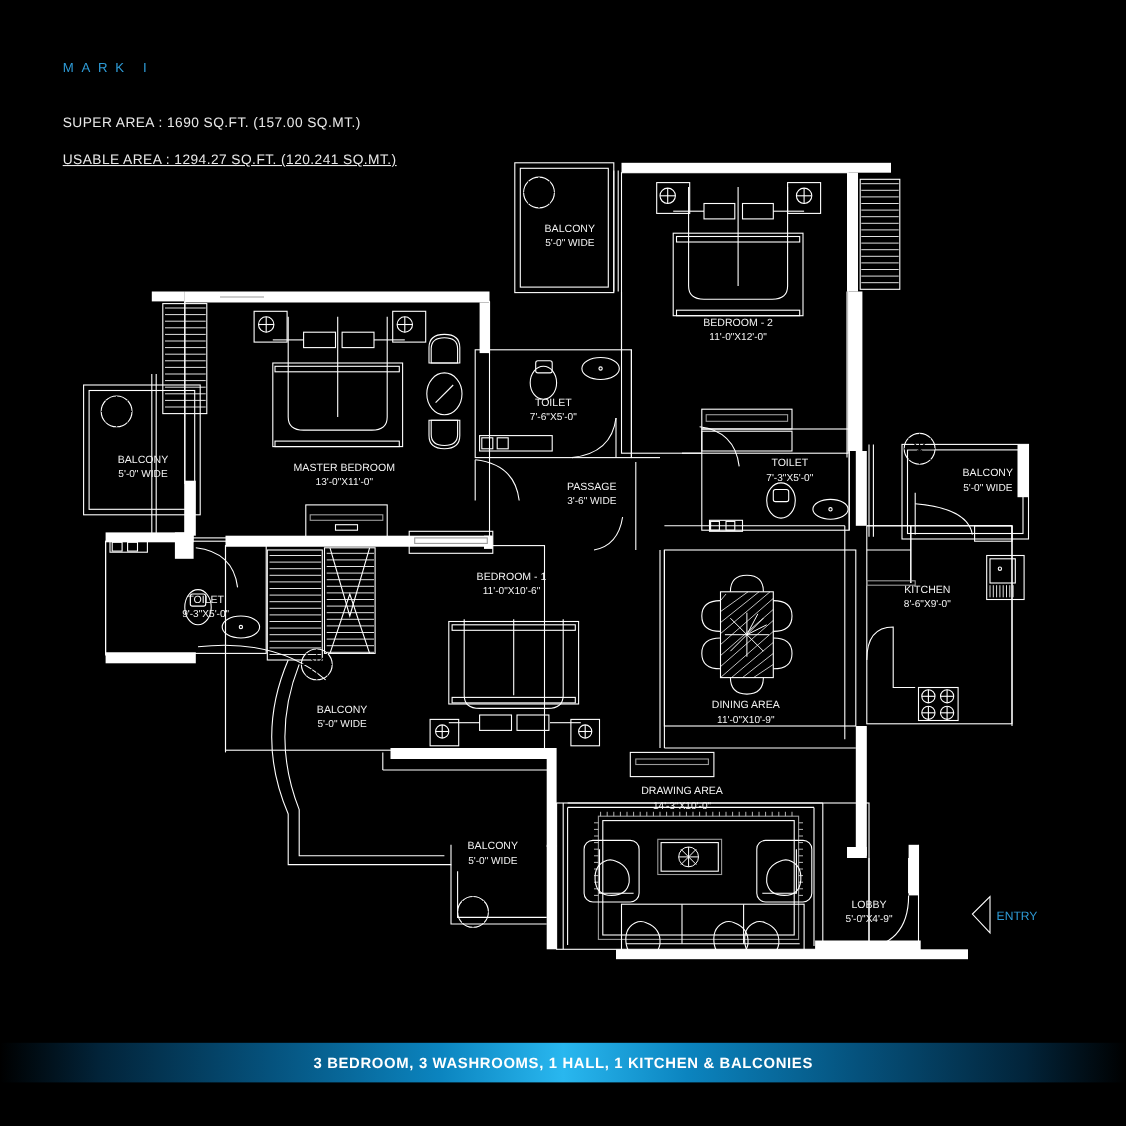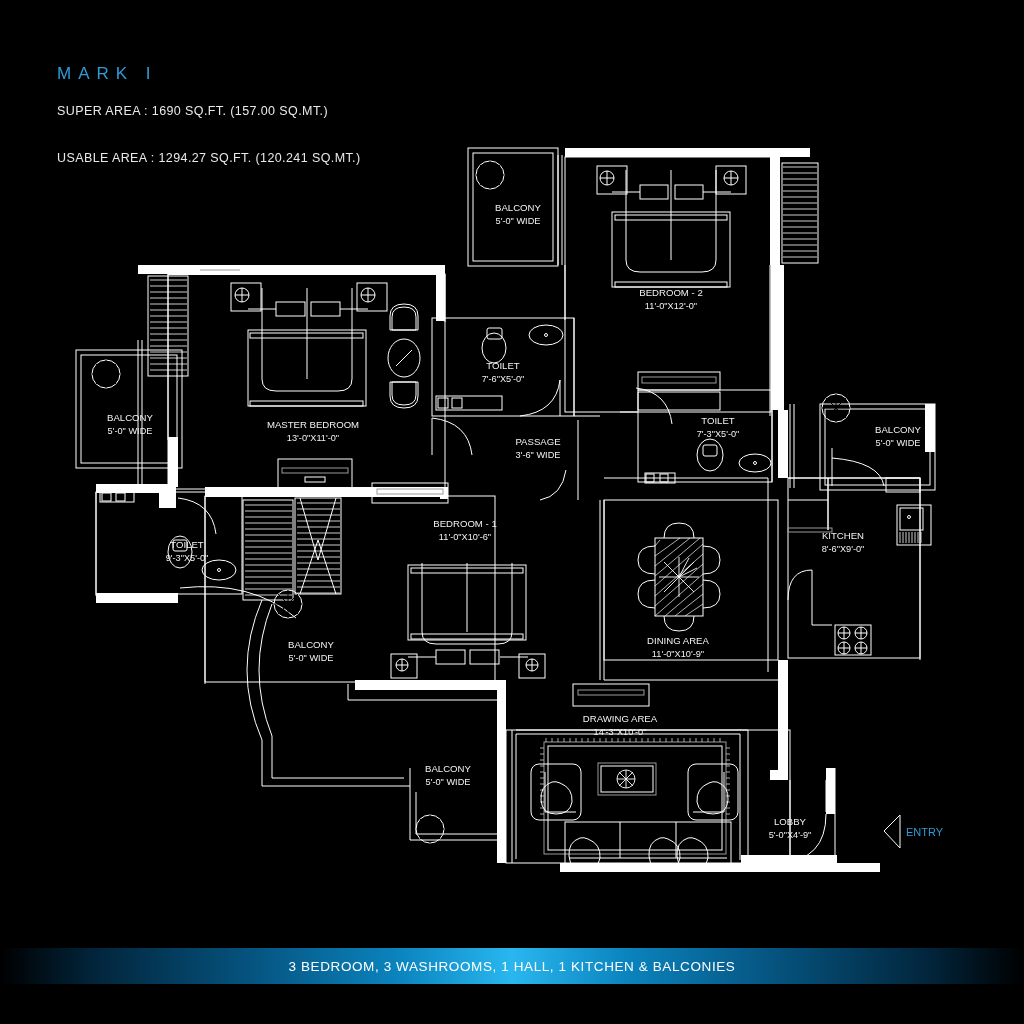--- a/index.html
+++ b/index.html
@@ -1,34 +1,34 @@
 <!DOCTYPE html>
 <html><head>
 <meta charset="utf-8">
 <style>
   html,body{margin:0;padding:0;background:#000;}
   body{width:1024px;height:1024px;overflow:hidden;font-family:"Liberation Sans",sans-serif;}
   #stage{position:relative;width:1024px;height:1024px;background:#000;}
 
   
   #title{
-    position:absolute;left:57px;top:64px;
-    color:#2e9bd6;font-size:17px;letter-spacing:7px;font-weight:400;
+    position:absolute;left:57px;top:54px;
+    color:#2e9bd6;font-size:12px;letter-spacing:7px;font-weight:400;
   }
   .areaLine{
     position:absolute;left:57px;color:#e9e9e9;font-size:12.5px;letter-spacing:.4px;
   }
   #area1{top:104px;}
-  #area2{top:151px;}
+  #area2{top:138px;text-decoration:underline;}
 
   
   #banner{
     position:absolute;left:0;top:948px;width:1024px;height:36px;
     background:linear-gradient(to right,#000 0%,#02243a 9%,#05527d 24%,#0b84bf 39%,#29b7ef 50%,#0b84bf 61%,#05527d 76%,#02243a 91%,#000 100%);
-    display:flex;align-items:center;justify-content:center;
+    display:flex;align-items:center;justify-content:center;font-weight:bold;
   }
   #banner span{color:#fff;font-size:13.5px;letter-spacing:.6px;}
 
   
   #plan{position:absolute;left:0;top:0;}
   text{font-family:"Liberation Sans",sans-serif;fill:#f2f2f2;}
   .lbl{font-size:9.6px;text-anchor:middle;}
   .lbl2{font-size:9.2px;text-anchor:middle;}
   .entryTxt{font-size:11px;fill:#2e9bd6;}
   .w{fill:none;stroke:#ffffff;}

